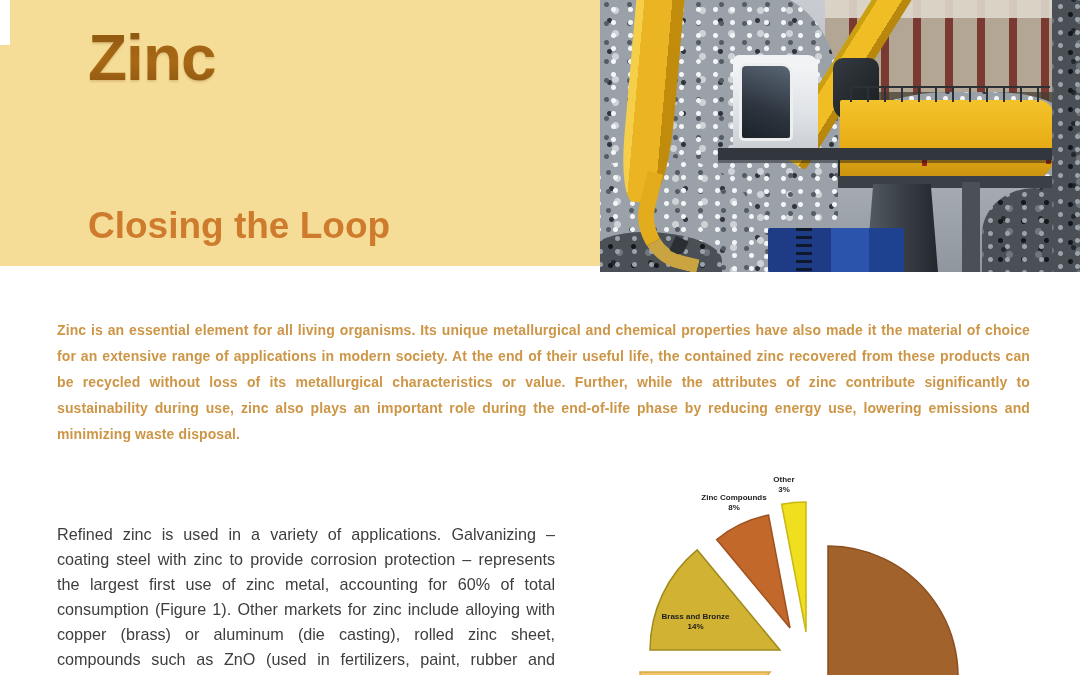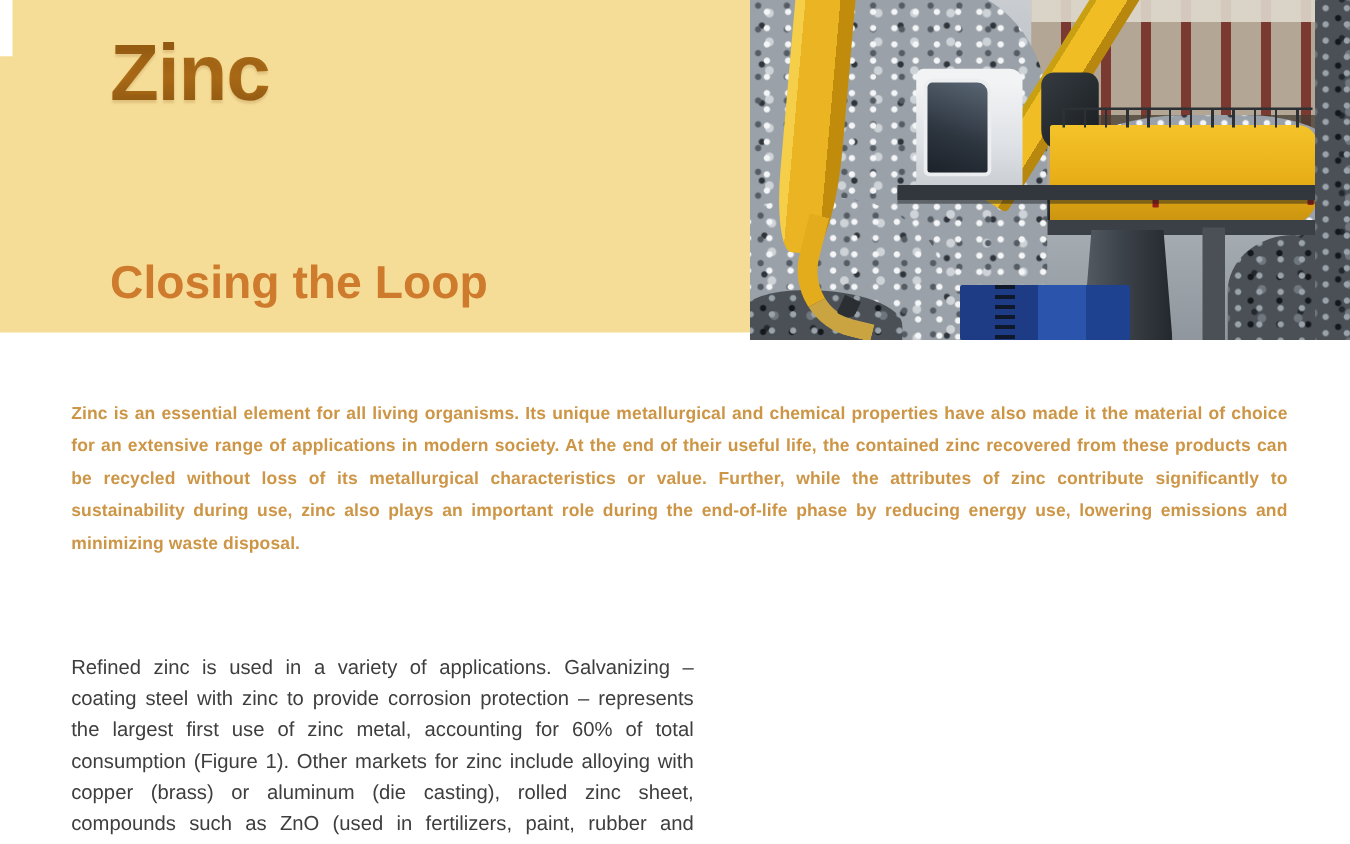--- a/index.html
+++ b/index.html
@@ -153,14 +153,35 @@
     <div class="ph-boom-tip"></div>
     <div class="ph-tipend"></div>
     <div class="ph-right-edge scrap dark"></div>
   </div>
 
   <p class="intro">Zinc is an essential element for all living organisms. Its unique metallurgical and chemical properties have also made it the material of choice for an extensive range of applications in modern society. At the end of their useful life, the contained zinc recovered from these products can be recycled without loss of its metallurgical characteristics or value. Further, while the attributes of zinc contribute significantly to sustainability during use, zinc also plays an important role during the end-of-life phase by reducing energy use, lowering emissions and minimizing waste disposal.</p>
 
 
   <p class="body-col">Refined zinc is used in a variety of applications. Galvanizing – coating steel with zinc to provide corrosion protection – represents the largest first use of zinc metal, accounting for 60% of total consumption (Figure 1). Other markets for zinc include alloying with copper (brass) or aluminum (die casting), rolled zinc sheet, compounds such as ZnO (used in fertilizers, paint, rubber and pharmaceuticals) and</p>
 
+  <div class="figure">
+    <svg width="460" height="215" viewBox="0 0 460 215">
+      <path d="M208,216 L208,86 A130,130 0 1 1 131.6,321.2 Z" stroke="#8a4e1f" stroke-width="1.5" fill="#a2622b"></path>
+      <path d="M150,212 L73.6,317.2 A130,130 0 0 1 20,212 Z" stroke="#d9a848" stroke-width="1.5" fill="#f2c468"></path>
+      <path d="M160,190 L30,190 A130,130 0 0 1 77.2,89.9 Z" stroke="#a08a1c" stroke-width="1.5" fill="#d2b232"></path>
+      <path d="M170,168 L96.7,79.5 A115,115 0 0 1 148.5,55 Z" stroke="#9e5220" stroke-width="1.5" fill="#c2682a"></path>
+      <path d="M186,172 L161.6,44.3 A130,130 0 0 1 186,42 Z" stroke="#c8b714" stroke-width="1.5" fill="#efdf1e"></path>
+    </svg>
+    <div class="pie-label lbl-other">
+      <div>Other</div>
+      <div>3%</div>
+    </div>
+    <div class="pie-label lbl-zc">
+      <div>Zinc Compounds</div>
+      <div>8%</div>
+    </div>
+    <div class="pie-label lbl-brass">
+      <div>Brass and Bronze</div>
+      <div>14%</div>
+    </div>
+  </div>
 
 </div>
 
 </body></html>

